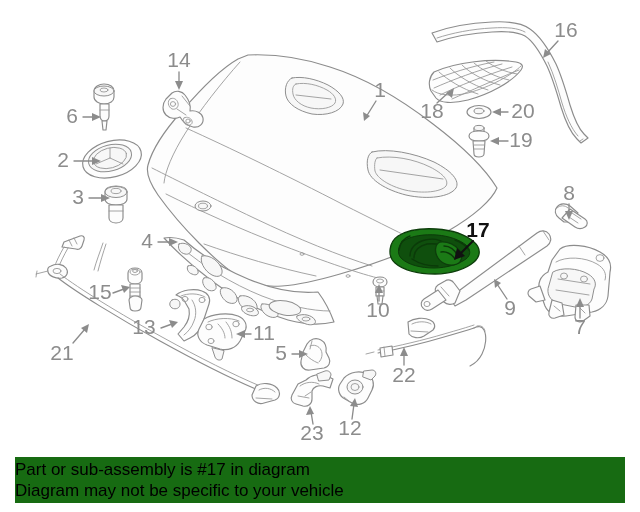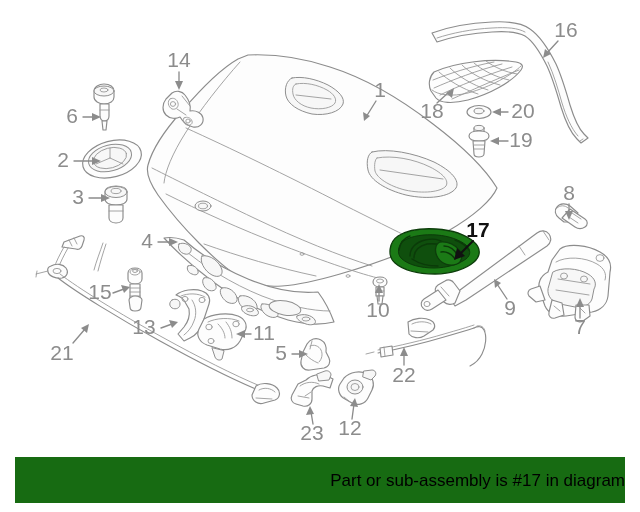--- a/index.html
+++ b/index.html
@@ -51,21 +51,21 @@
     dominant-baseline:middle;
   }
 
   
   #banner{
     position:absolute;
     left:15px;top:457px;
     width:610px;height:46px;
     background:#176b12;
     display:flex;flex-direction:column;
-    align-items:flex-end;justify-content:center;
+    align-items:flex-start;justify-content:center;
     box-sizing:border-box;
   }
   #banner .bline{
     color:#000000;
     font-family:"Liberation Sans", sans-serif;
     font-size:17px;
     line-height:21px;
     text-align:center;
     white-space:nowrap;
   }
@@ -592,15 +592,16 @@
         <text class="num" x="62" y="354" text-anchor="middle">21</text>
         <text class="num" x="404" y="376" text-anchor="middle">22</text>
         <text class="num" x="312" y="434" text-anchor="middle">23</text>
       </g>
 
     </svg>
   </div>
 
   <div id="banner">
     <div class="bline">Part or sub-assembly is #17 in diagram</div>
+    <div class="bline">Diagram may not be specific to your vehicle</div>
   </div>
 
 </div>
 
 </body></html>

